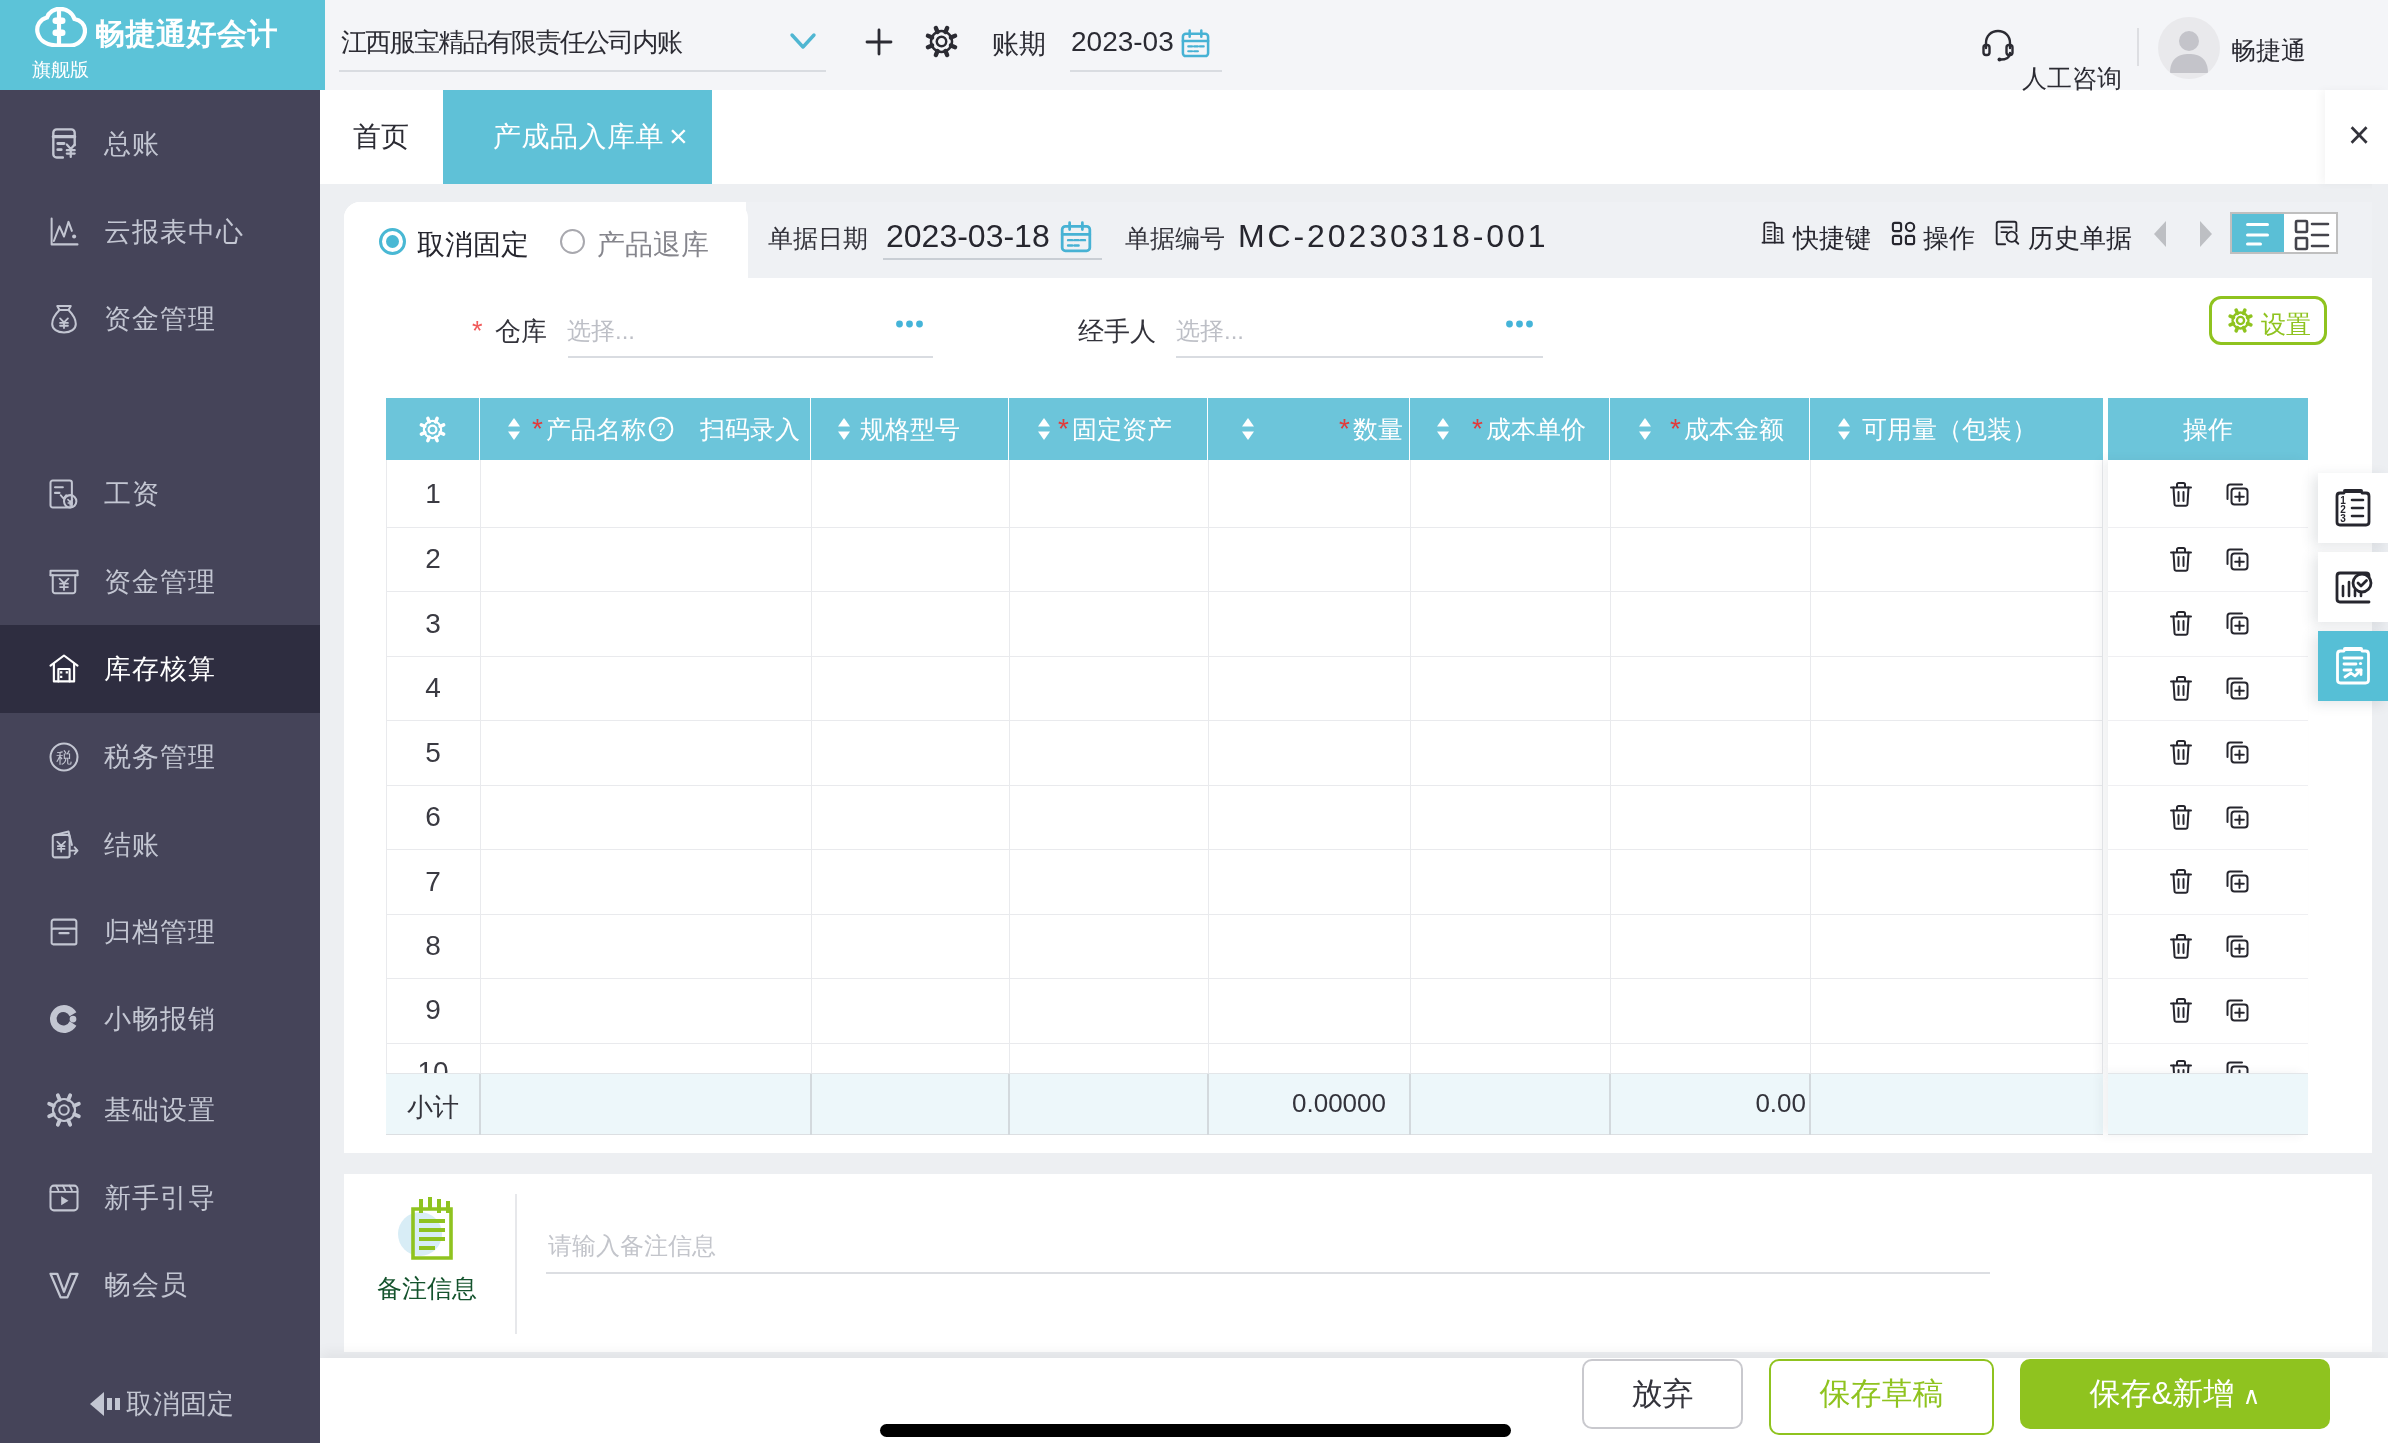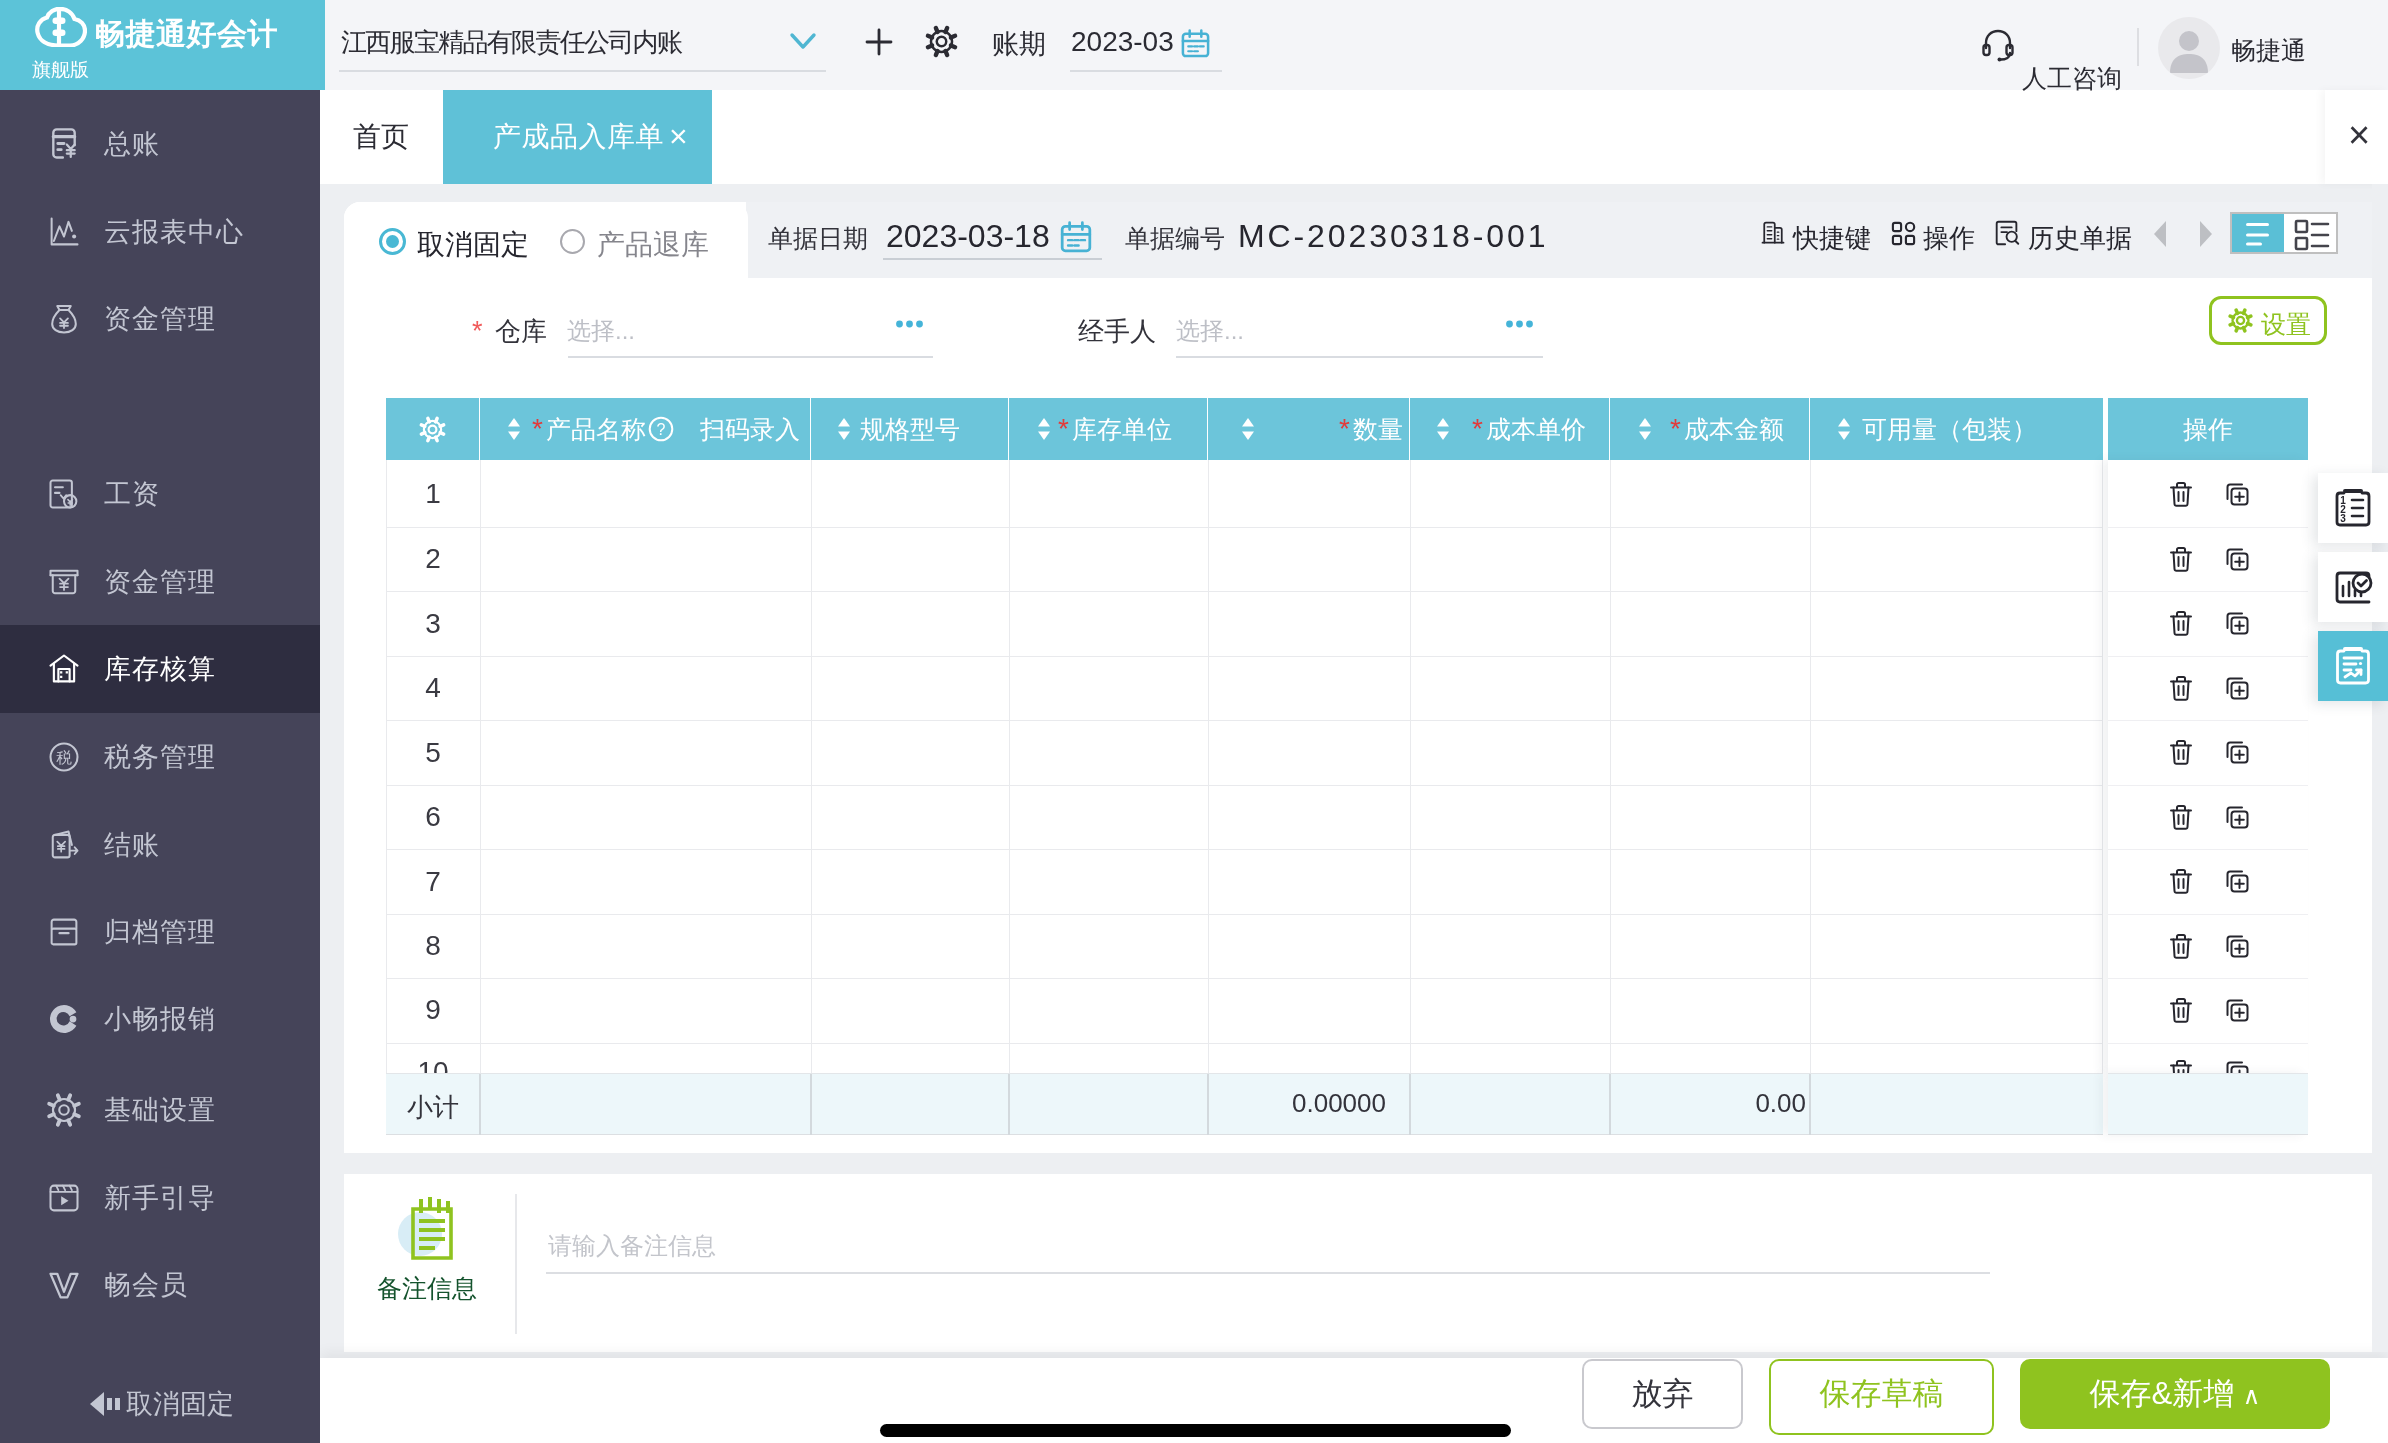--- a/index.html
+++ b/index.html
@@ -316,21 +316,21 @@
         <path d="M8 24 L2 15.5 H14 Z" fill="#fff"></path>
       </svg>
     <span style="margin-left:8px;">规格型号</span>
   </div>
   <div class="hdrcell" style="left:1009px; width:198px; padding-left:27px;">
     <svg class="sorticon" viewBox="0 0 16 26">
         <path d="M8 2 L14 10.5 H2 Z" fill="#fff"></path>
         <path d="M8 24 L2 15.5 H14 Z" fill="#fff"></path>
       </svg>
     <span class="redstar" style="margin-left:6px;">*</span>
-      <span>库存单位</span>
+      <span>固定资产</span>
   </div>
   <div class="hdrcell" style="left:1208px; width:201px; padding-left:32px; padding-right:6px;">
     <svg class="sorticon" viewBox="0 0 16 26">
         <path d="M8 2 L14 10.5 H2 Z" fill="#fff"></path>
         <path d="M8 24 L2 15.5 H14 Z" fill="#fff"></path>
       </svg>
     <span class="redstar" style="margin-left:auto;">*</span>
       <span>数量</span>
   </div>
   <div class="hdrcell" style="left:1410px; width:199px; padding-left:25px;">

